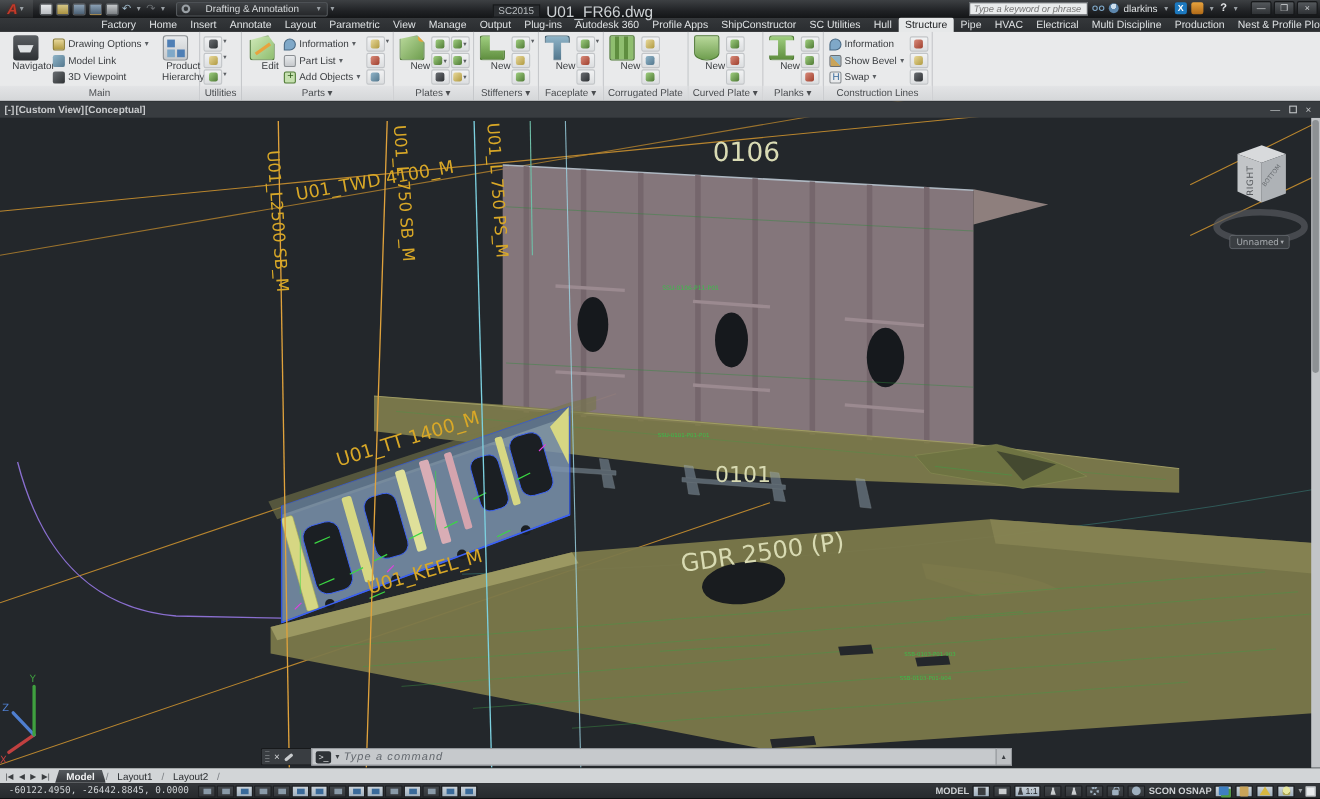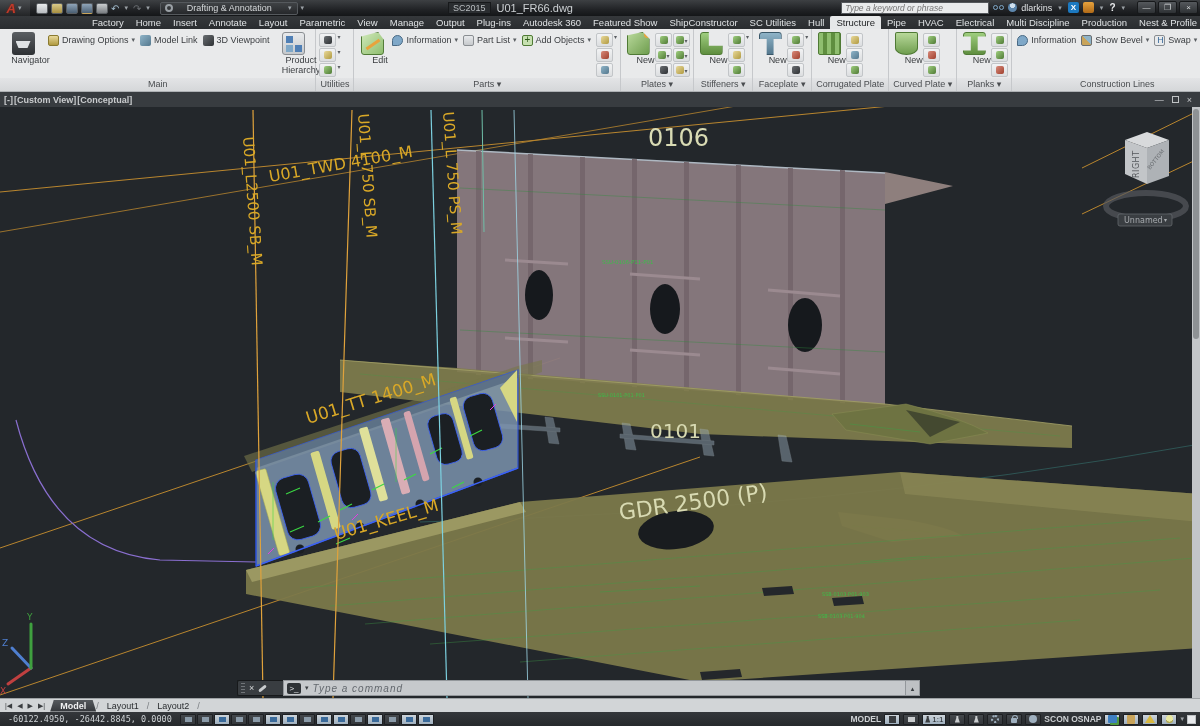--- a/index.html
+++ b/index.html
@@ -23,23 +23,23 @@
   .qat-i.floppy2 { background:linear-gradient(#8fa4b8,#4a5f73); border-bottom-color:#c9a45a; }
   .qat-i.printer { background:linear-gradient(#c9ccce,#7a7e82); }
   .qat-glyph { color:#9fb8c8; font-size:10px; line-height:11px; }
   .ws-chip { display:flex; align-items:center; gap:14px; margin-left:8px; height:13px;
     border:1px solid #55595d; border-radius:2px; padding:0 4px;
     background:linear-gradient(#3f4245,#26282b); color:#d6d9db; font-size:9px; }
   .gear-dot { width:8px; height:8px; border-radius:50%; border:2px solid #9aa0a5; }
   .title-center { position:absolute; left:448px; top:2px; display:flex; gap:6px; align-items:center; }
   .prod-badge { background:#2a2d30; border:1px solid #17191b; color:#b9bdc0;
     padding:0 4px; font-size:9px; height:12px; line-height:11px; }
-  .doc-name { font-size:11px; color:#cdd1d4; }
+  .doc-name { font-size:14px; color:#cdd1d4; }
   .tb-right { position:absolute; right:2px; top:1px; display:flex; align-items:center; gap:4px; }
-  .search-box { width:148px; height:12px; background:#e9ebec; border:1px solid #54585c;
+  .search-box { width:108px; height:12px; background:#e9ebec; border:1px solid #54585c;
     display:flex; align-items:center; padding:0 3px; }
   .search-box input { width:100%; border:0; background:transparent; font-style:italic;
     font-size:8.5px; color:#6f747a; outline:none; font-family:"Liberation Sans",sans-serif; }
   .binoc { display:flex; gap:1px; }
   .binoc i { width:5px; height:5px; border-radius:50%; border:1.5px solid #7fa8c8; display:block; }
   .user-ic { width:9px; height:9px; border-radius:50%; background:radial-gradient(circle at 50% 30%, #cfe0ee 30%, #5d87ad 32%); }
   .user-name { font-size:9px; color:#e0e3e5; }
   .x-chip { width:11px; height:11px; background:#1c79c0; color:#fff; font-weight:bold;
     font-size:8px; text-align:center; line-height:11px; border-radius:2px; }
   .a-chip { width:11px; height:11px; background:linear-gradient(#e8a33d,#b06a18); border-radius:2px; }
@@ -85,21 +85,21 @@
     clip-path:polygon(0 0,100% 0,100% 30%,65% 30%,65% 100%,35% 100%,35% 30%,0 30%); }
   .ic-corr { background:repeating-linear-gradient(90deg,#8fbe6f 0 4px,#5f8e3f 4px 8px);
     border:1px solid #4f7a35; border-radius:2px; }
   .ic-curv { background:linear-gradient(#b8d89a,#6f9e4f); border:1px solid #4f7a35;
     border-radius:2px 2px 50% 50%/2px 2px 30% 30%; }
   .ic-ibeam { background:linear-gradient(#9fce7f,#5f8e3f); border:1px solid #4f7a35;
     clip-path:polygon(0 0,100% 0,100% 20%,65% 20%,65% 80%,100% 80%,100% 100%,0 100%,0 80%,35% 80%,35% 20%,0 20%); }
   .ic-weld { background:linear-gradient(#6a6e72,#2e3134); border-radius:3px; position:relative; }
   .ic-weld::after { content:""; position:absolute; left:3px; top:8px; width:17px; height:5px;
     background:#17191b; transform:rotate(-20deg); border-radius:2px; }
-  .rowstack { display:flex; justify-content:flex-start; gap:1px; padding-top:2px; }
+  .rowstack { display:flex; flex-direction:column; justify-content:flex-start; gap:1px; padding-top:2px; }
   .rowbtn { display:flex; align-items:center; gap:3px; height:14px; padding:0 2px; border-radius:2px; }
   .rowbtn .rlabel { font-size:9px; color:#3a3d40; white-space:nowrap; }
   .ri { width:11px; height:11px; border-radius:2px; flex:none; }
   .ri-gear { background:radial-gradient(circle,#7fae5c 40%,#4f7a35 42%); }
   .ri-box { background:linear-gradient(#e8d89a,#b09a40); border:1px solid #8a7a30; }
   .ri-solid { background:linear-gradient(135deg,#9fce7f,#4f7a35); border:1px solid #3f6a2a; }
   .ri-bubble { background:#7fa8c8; border-radius:50% 50% 50% 0; border:1px solid #4a6a85; }
   .ri-list { background:linear-gradient(#e8eaec,#c6c9cc); border:1px solid #8a8e92; }
   .ri-add { background:#c6e0b0; border:1px solid #4f7a35; position:relative; }
   .ri-add::after { content:"+"; position:absolute; left:2px; top:-2px; color:#2f5a1a; font-size:10px; }
@@ -252,21 +252,21 @@
   <span class="mtab">Home</span>
   <span class="mtab">Insert</span>
   <span class="mtab">Annotate</span>
   <span class="mtab">Layout</span>
   <span class="mtab">Parametric</span>
   <span class="mtab">View</span>
   <span class="mtab">Manage</span>
   <span class="mtab">Output</span>
   <span class="mtab">Plug-ins</span>
   <span class="mtab">Autodesk 360</span>
-  <span class="mtab">Featured Show</span>
+  <span class="mtab">Profile Apps</span>
   <span class="mtab">ShipConstructor</span>
   <span class="mtab">SC Utilities</span>
   <span class="mtab">Hull</span>
   <span class="mtab active">Structure</span>
   <span class="mtab">Pipe</span>
   <span class="mtab">HVAC</span>
   <span class="mtab">Electrical</span>
   <span class="mtab">Multi Discipline</span>
   <span class="mtab">Production</span>
   <span class="mtab">Nest &amp; Profile Plots</span>

